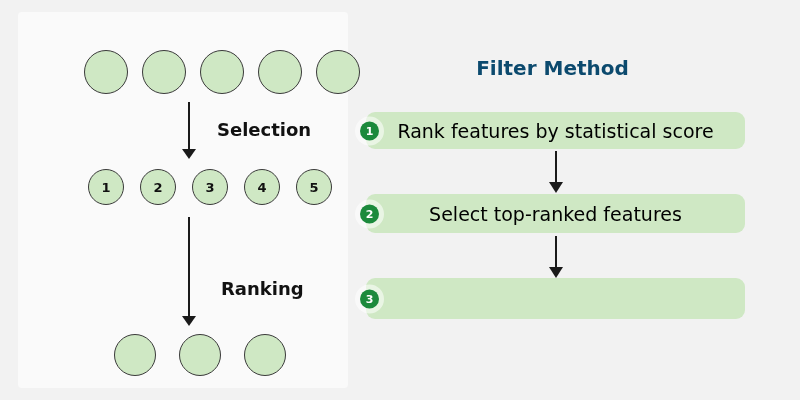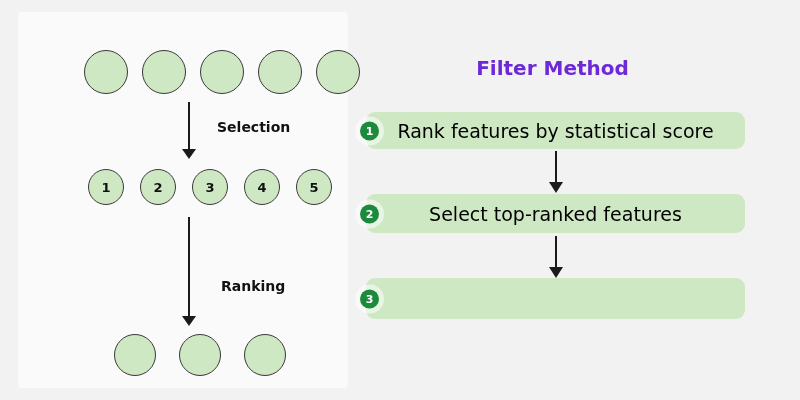--- a/index.html
+++ b/index.html
@@ -40,32 +40,32 @@
   .larrow{position:absolute;left:170px;width:2px;background:#1a1a1a;}
   .larrow::after{
     content:"";position:absolute;left:-6px;bottom:-9px;
     border-left:7px solid transparent;border-right:7px solid transparent;
     border-top:10px solid #1a1a1a;
   }
   #arrow-selection{top:90px;height:48px;}
   #arrow-ranking{top:205px;height:100px;}
 
   .step-label{
-    position:absolute;font-size:14px;font-weight:bold;color:#111;
+    position:absolute;font-size:18px;font-weight:bold;color:#111;
     white-space:nowrap;
   }
   #label-selection{left:199px;top:107px;}
   #label-ranking{left:203px;top:266px;}
 
   
   #right-panel{position:absolute;left:360px;top:0;width:440px;height:400px;}
 
   #filter-title{
     position:absolute;left:0;right:55px;top:56px;
-    text-align:center;font-size:20px;font-weight:bold;color:#6d28d9;
+    text-align:center;font-size:20px;font-weight:bold;color:#0c4a6e;
   }
 
   .flow-step{
     position:absolute;left:6px;width:379px;
     background:#cfe8c4;border-radius:9px;
     display:flex;align-items:center;justify-content:center;
     box-sizing:border-box;
   }
   #flow-step-1{top:112px;height:37px;}
   #flow-step-2{top:194px;height:39px;}

